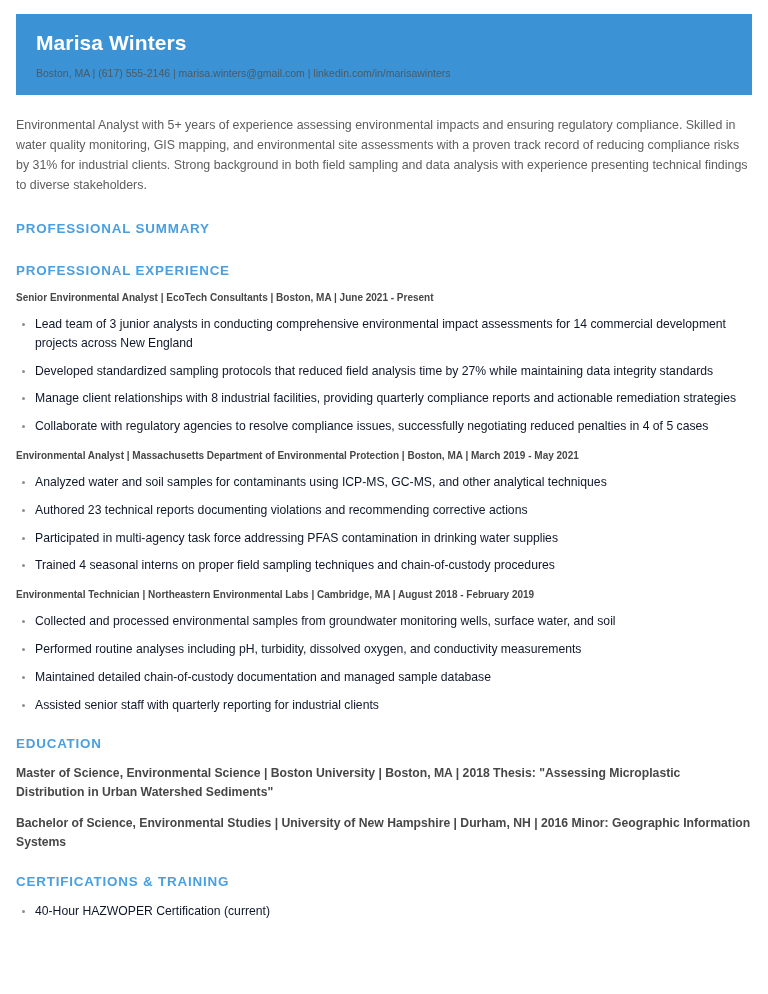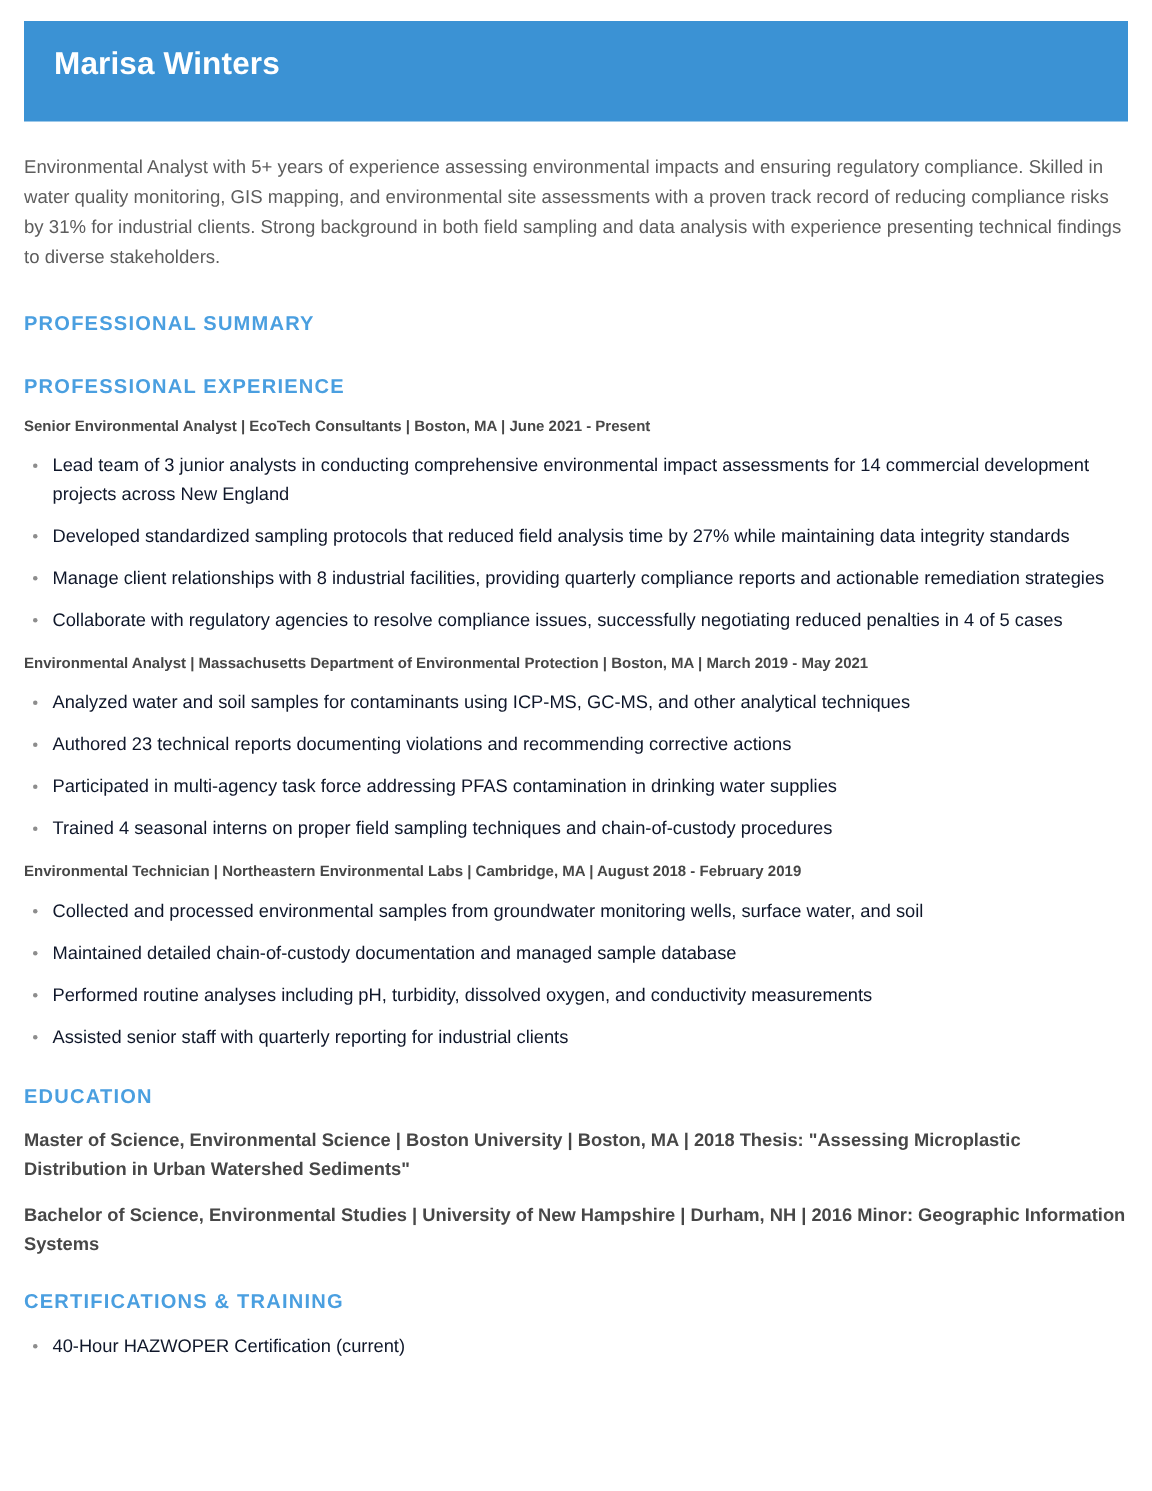--- a/index.html
+++ b/index.html
@@ -113,20 +113,21 @@
 
   .experience-entries .entry:last-child { margin-bottom: 0; }
 </style>
 </head>
 <body>
 
 <div class="page">
 
   <div class="header">
     <h1 class="header-name">Marisa Winters</h1>
+    <div class="header-contact">Boston, MA | (617) 555-2146 | marisa.winters@gmail.com | linkedin.com/in/marisawinters</div>
   </div>
 
   <p class="summary-paragraph">Environmental Analyst with 5+ years of experience assessing environmental impacts and ensuring regulatory compliance. Skilled in water quality monitoring, GIS mapping, and environmental site assessments with a proven track record of reducing compliance risks by 31% for industrial clients. Strong background in both field sampling and data analysis with experience presenting technical findings to diverse stakeholders.</p>
 
   <div class="section section-gap-summary">
     <h2 class="section-heading">PROFESSIONAL SUMMARY</h2>
   </div>
 
   <div class="section section-gap">
     <h2 class="section-heading">PROFESSIONAL EXPERIENCE</h2>
@@ -150,22 +151,22 @@
           <li>Authored 23 technical reports documenting violations and recommending corrective actions</li>
           <li>Participated in multi-agency task force addressing PFAS contamination in drinking water supplies</li>
           <li>Trained 4 seasonal interns on proper field sampling techniques and chain-of-custody procedures</li>
         </ul>
       </div>
 
       <div class="entry">
         <div class="entry-title">Environmental Technician | Northeastern Environmental Labs | Cambridge, MA | August 2018 - February 2019</div>
         <ul class="bullets">
           <li>Collected and processed environmental samples from groundwater monitoring wells, surface water, and soil</li>
+          <li>Performed routine analyses including pH, turbidity, dissolved oxygen, and conductivity measurements</li>
           <li>Maintained detailed chain-of-custody documentation and managed sample database</li>
-          <li>Performed routine analyses including pH, turbidity, dissolved oxygen, and conductivity measurements</li>
           <li>Assisted senior staff with quarterly reporting for industrial clients</li>
         </ul>
       </div>
 
     </div>
   </div>
 
   <div class="section section-gap">
     <h2 class="section-heading">EDUCATION</h2>
     <div>

